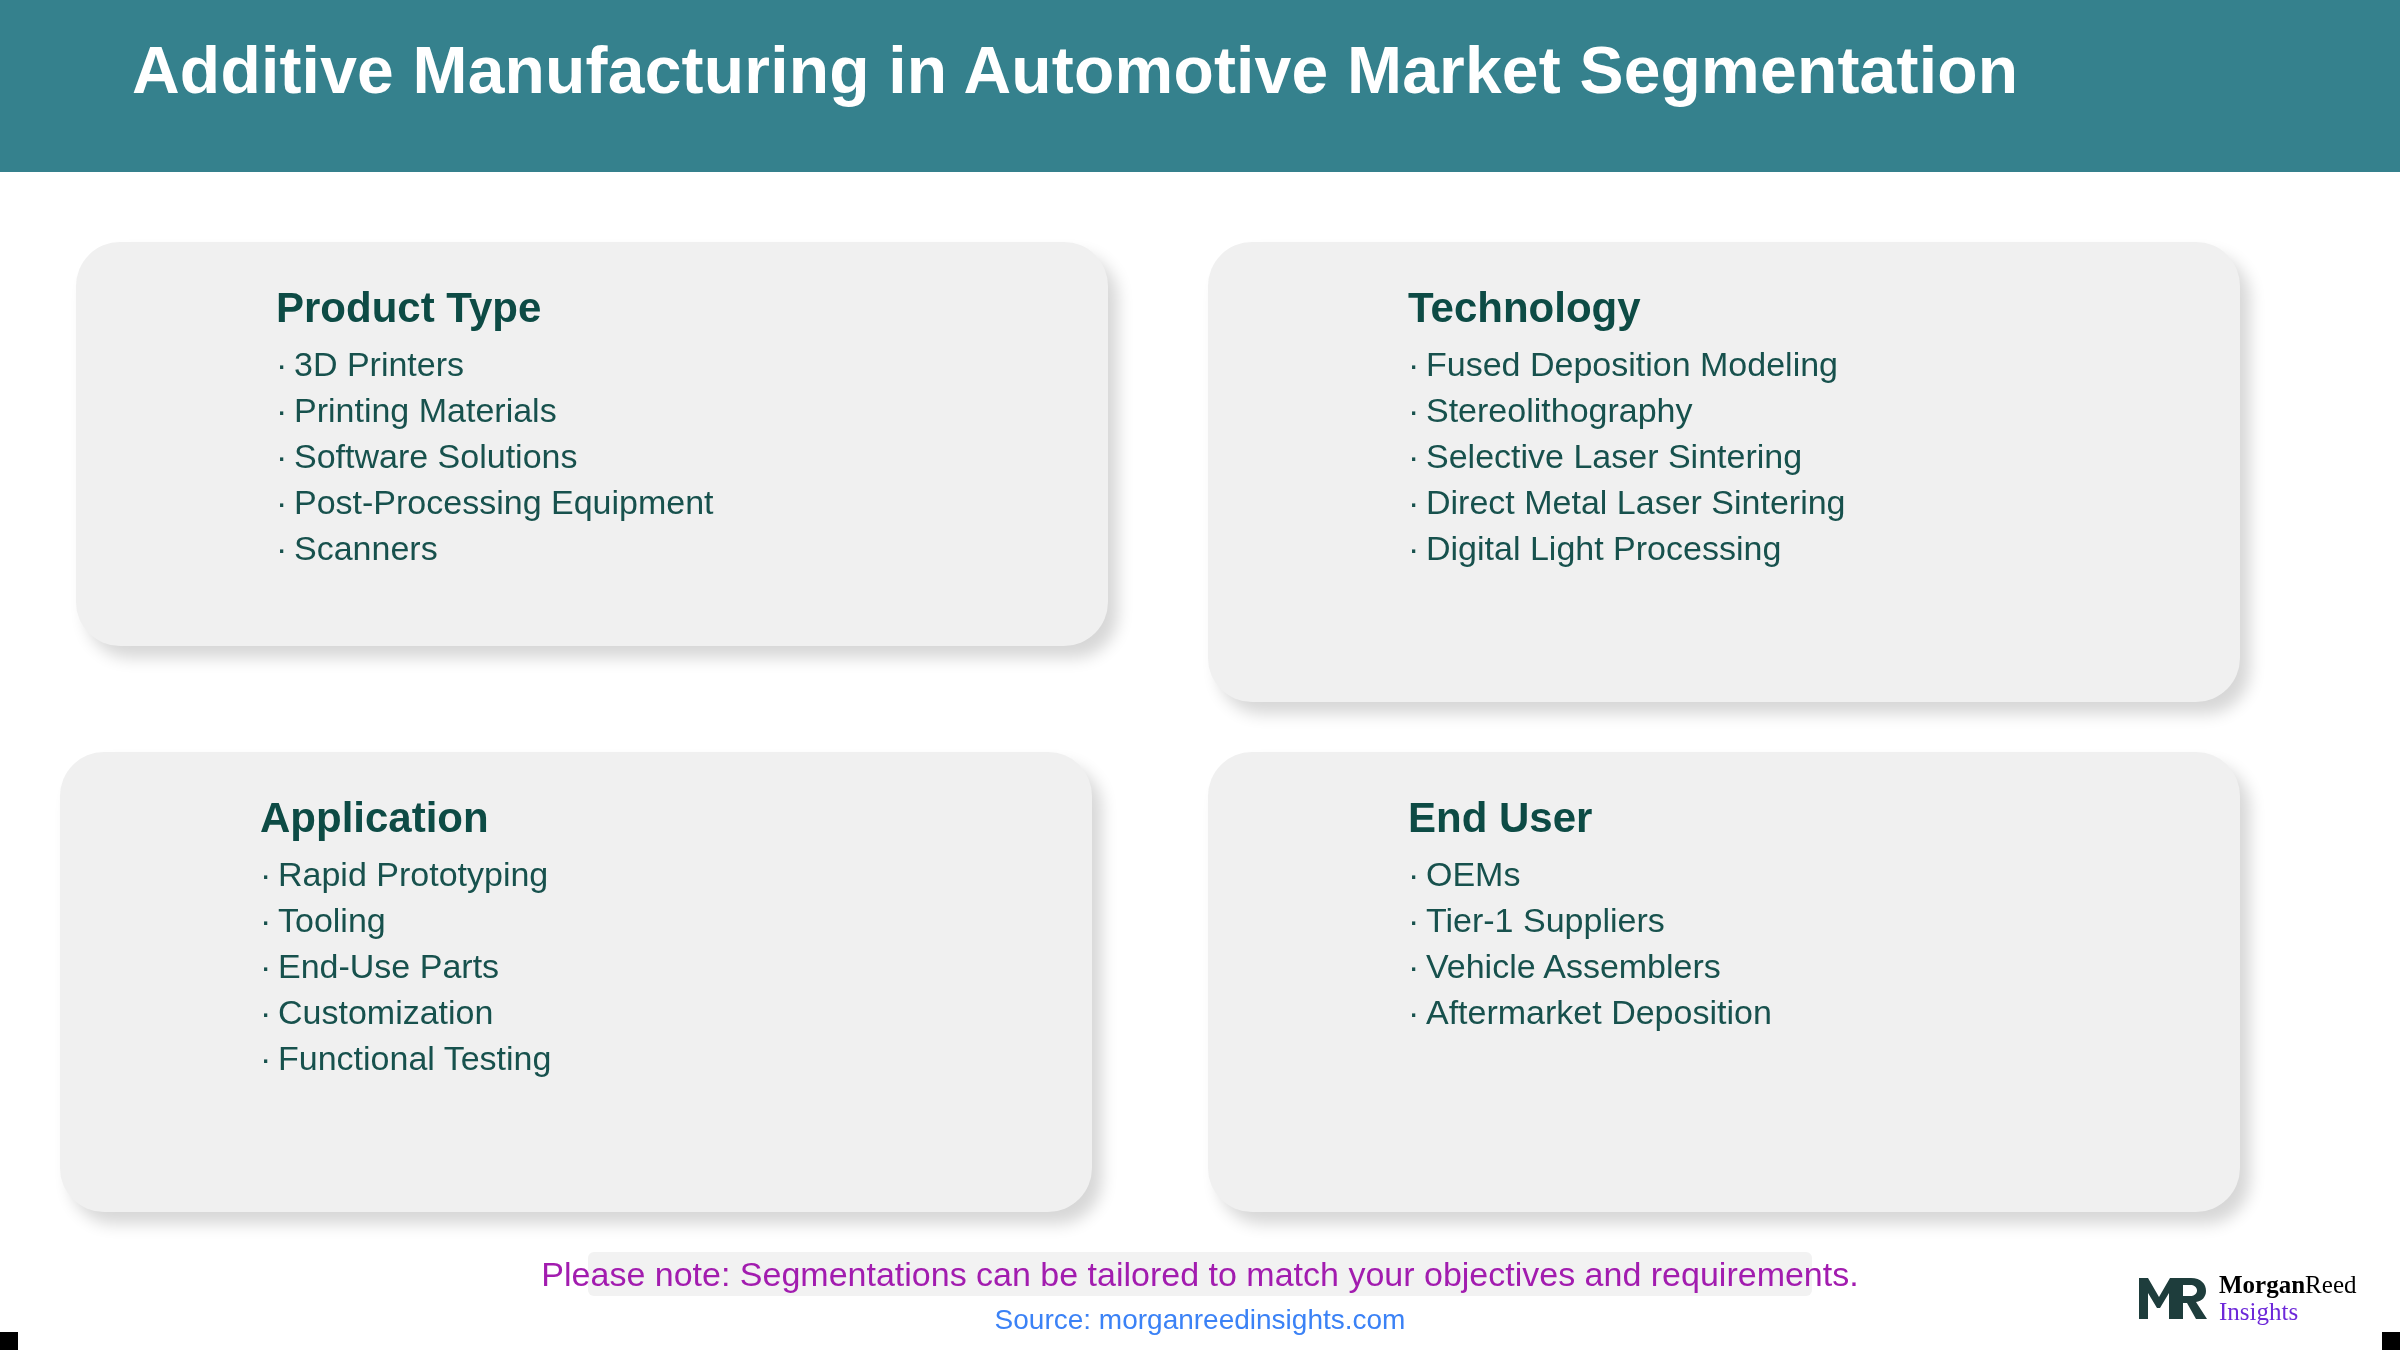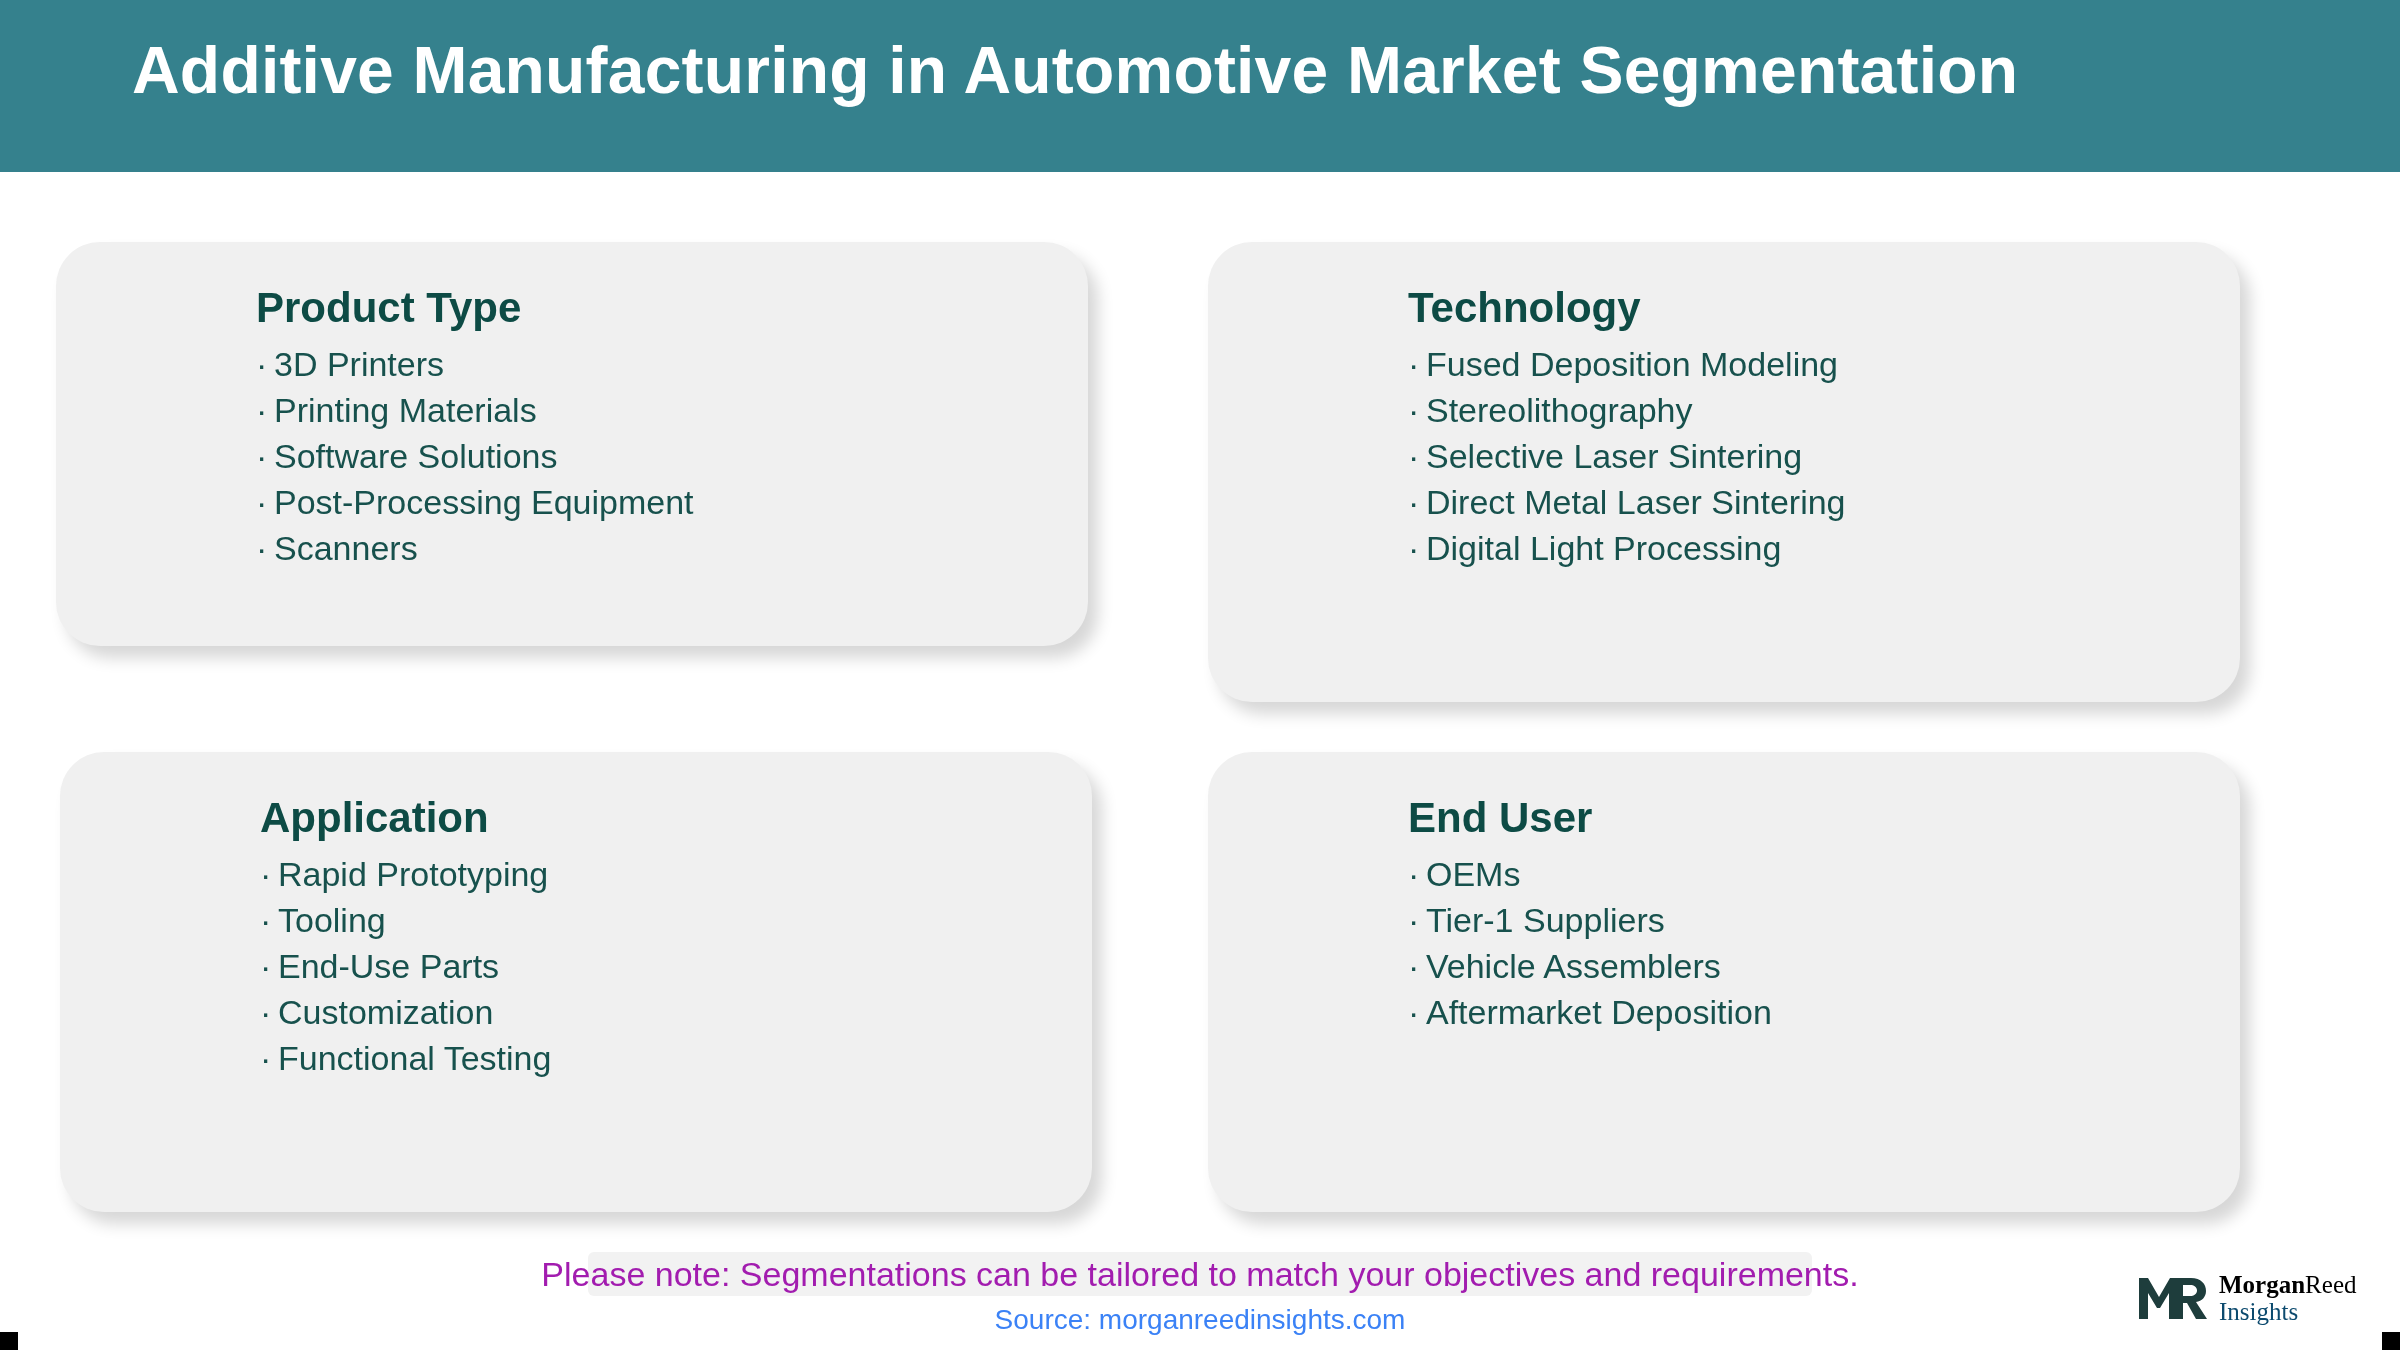--- a/index.html
+++ b/index.html
@@ -44,21 +44,21 @@
     width: 2400px;
     height: 1060px;
   }
   .card {
     position: absolute;
     background: #f0f0f0;
     border-radius: 44px;
     box-shadow: 10px 12px 16px rgba(0,0,0,0.16);
     box-sizing: border-box;
   }
-  .card-0 { left: 56px;   top: 70px;  width: 1032px; height: 404px; }
+  .card-0 { left: 76px;   top: 70px;  width: 1032px; height: 404px; }
   .card-1 { left: 1208px; top: 70px;  width: 1032px; height: 460px; }
   .card-2 { left: 60px;   top: 580px; width: 1032px; height: 460px; }
   .card-3 { left: 1208px; top: 580px; width: 1032px; height: 460px; }
 
   .card-inner {
     position: absolute;
     left: 200px;
     top: 42px;
     right: 40px;
   }
@@ -129,21 +129,21 @@
   .logo-mark { width: 72px; height: 46px; display: block; }
   .logo-words {
     display: flex;
     flex-direction: column;
     line-height: 1.0;
     font-family: "Liberation Serif", serif;
   }
   .logo-line1 { font-size: 25px; color: #000000; white-space: nowrap; }
   .logo-line1 b { font-weight: bold; }
   .logo-line1 span.reed { font-weight: normal; }
-  .logo-line2 { font-size: 25px; color: #0c4a6e; white-space: nowrap; margin-top: 2px; }
+  .logo-line2 { font-size: 25px; color: #6d28d9; white-space: nowrap; margin-top: 2px; }
 
   
   .corner-mark {
     position: absolute;
     width: 18px;
     height: 18px;
     background: #000000;
   }
   .corner-bl { left: 0px; bottom: 0px; }
   .corner-br { right: 0px; bottom: 0px; }

